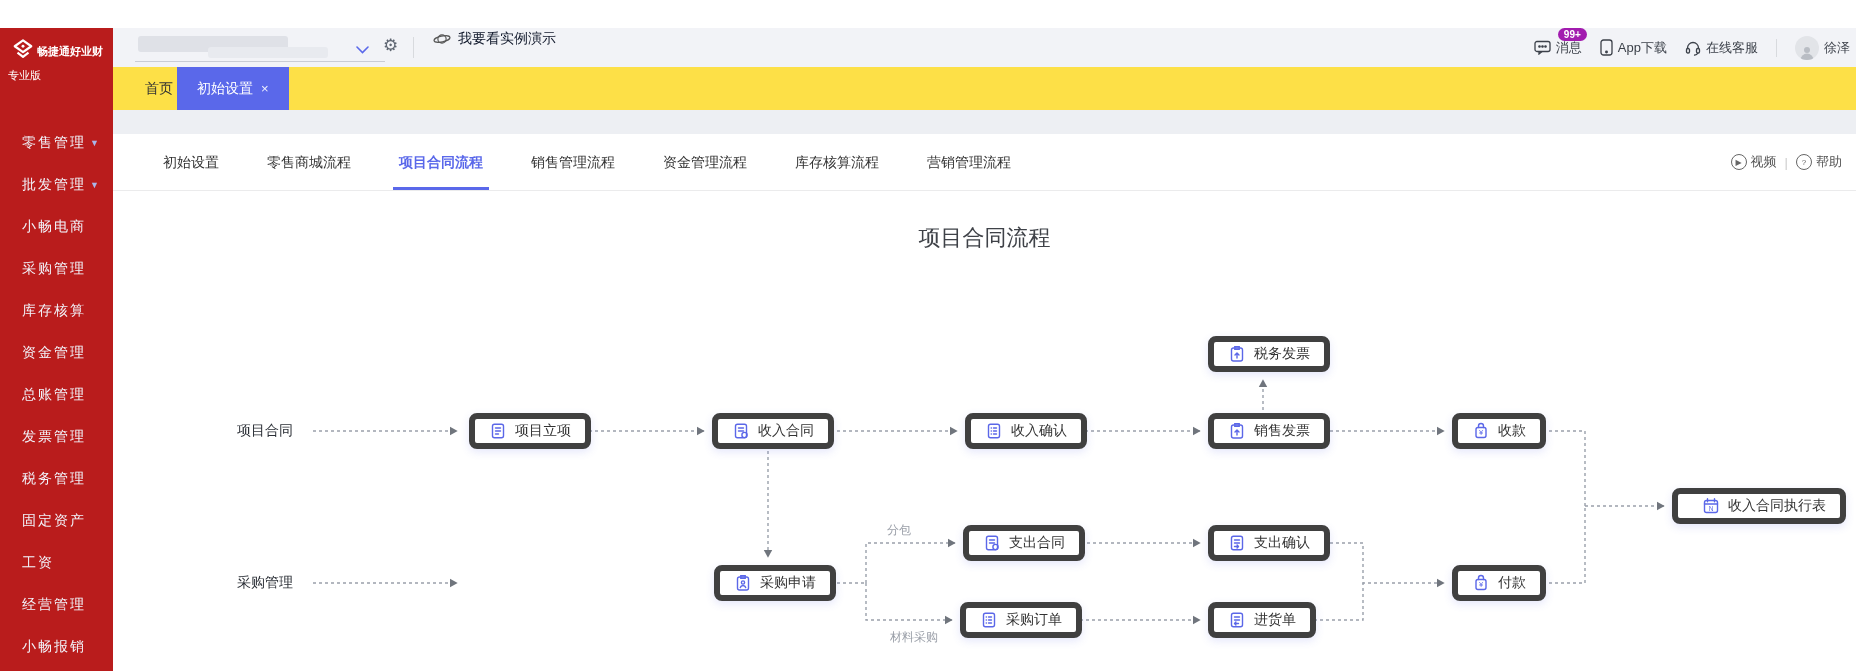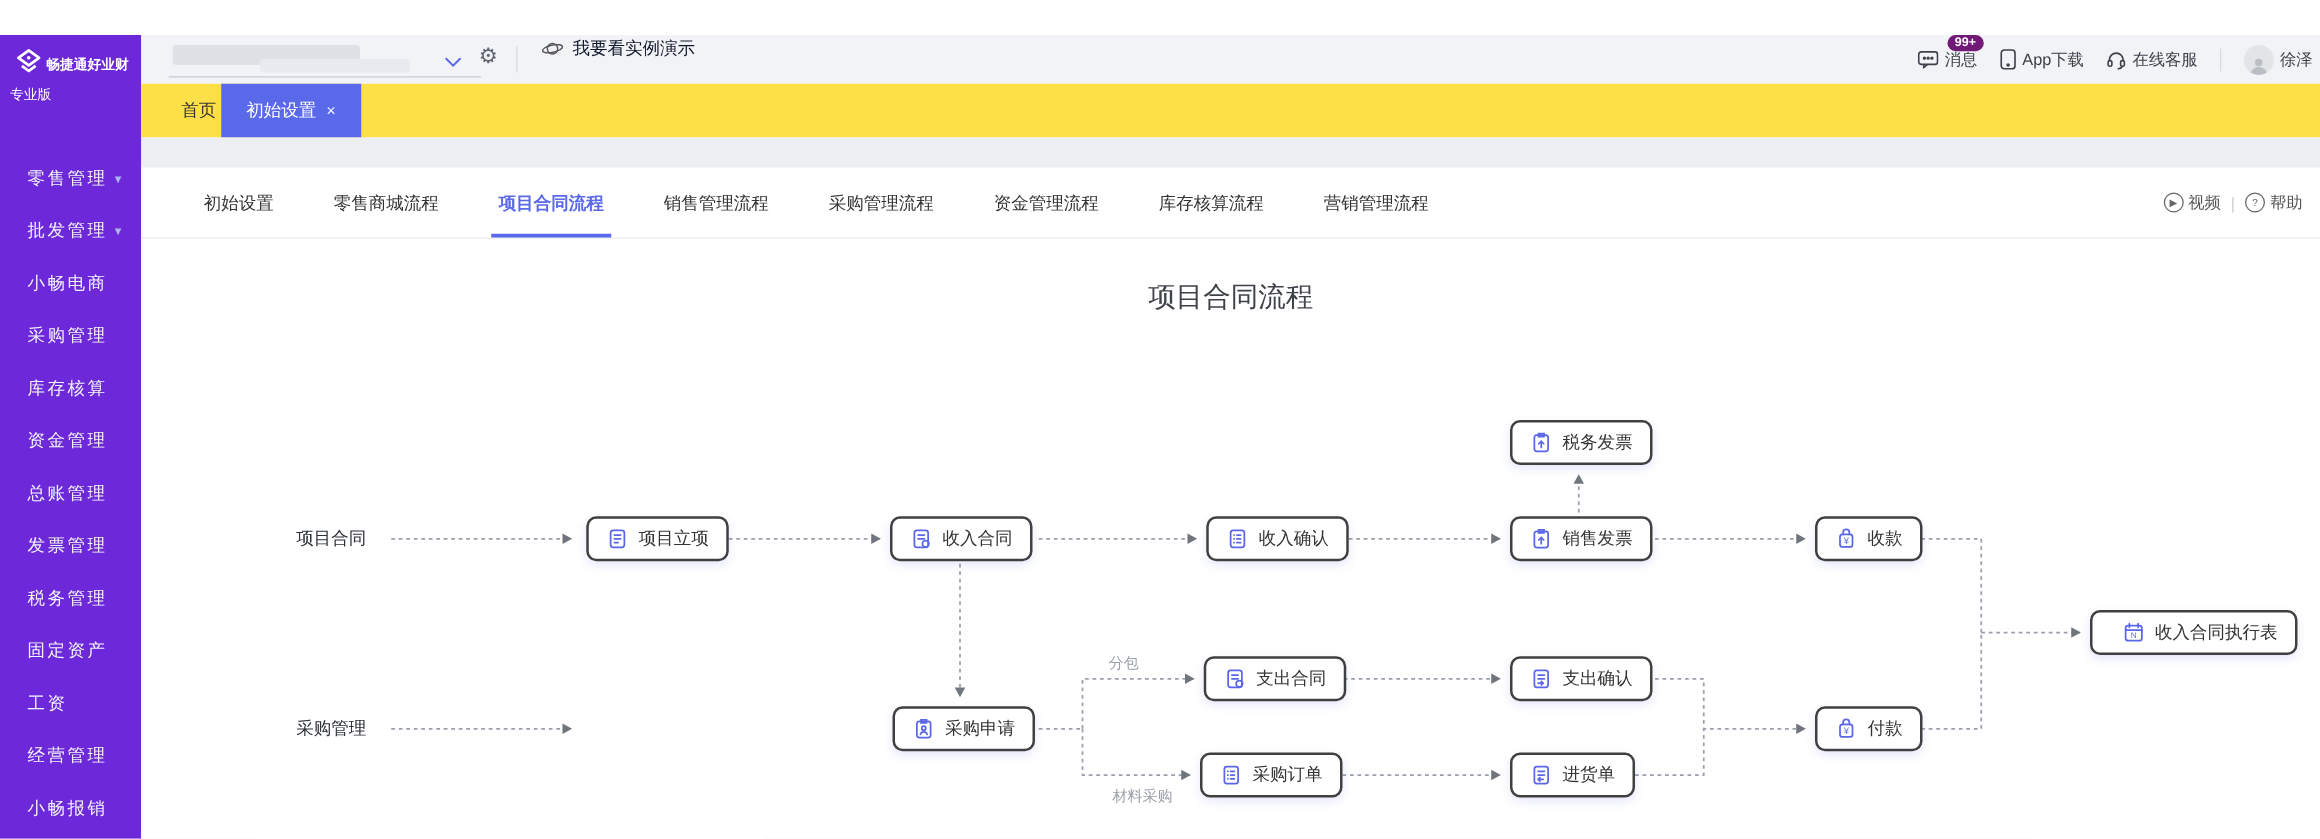--- a/index.html
+++ b/index.html
@@ -1,41 +1,41 @@
 <!DOCTYPE html>
 <html><head>
 <meta charset="utf-8">
 <style>
   html,body{margin:0;padding:0;background:#fff;}
   .app{position:relative;width:1856px;height:671px;overflow:hidden;
        font-family:"Liberation Sans","DejaVu Sans",sans-serif;color:#333;font-size:14px;}
   
   .topstrip{position:absolute;left:0;top:0;width:100%;height:28px;background:#fff;}
   
-  .sidebar{position:absolute;left:0;top:28px;width:113px;bottom:0;background:#6d28d9;}
+  .sidebar{position:absolute;left:0;top:28px;width:113px;bottom:0;background:#b91c1c;}
   .logo{position:relative;height:66px;}
   .logo-mark{position:absolute;left:12px;top:10px;}
   .logo-name{position:absolute;left:37px;top:16px;font-size:11px;color:#fff;font-weight:bold;white-space:nowrap;}
   .logo-edition{position:absolute;left:8px;top:40px;font-size:11px;color:#fff;}
   .menu{position:absolute;left:0;top:94px;right:0;}
   .mitem{height:42px;display:flex;align-items:center;padding-left:22px;color:#f2f4fb;
          font-size:14px;letter-spacing:2px;cursor:pointer;white-space:nowrap;}
   .caret{margin-left:4px;font-size:9px;color:#aab6e8;letter-spacing:0;}
   
   .header{position:absolute;left:113px;top:28px;right:0;height:39px;background:#f2f3f7;}
   .blur1{position:absolute;left:25px;top:8px;width:150px;height:16px;background:#dfe1e7;border-radius:3px;}
   .blur2{position:absolute;left:95px;top:19px;width:120px;height:11px;background:#e8eaef;border-radius:3px;}
   .inputline{position:absolute;left:22px;top:33px;width:250px;border-bottom:1px solid #c9ccd4;}
   .chev{position:absolute;left:243px;top:13px;}
   .gear{position:absolute;left:270px;top:7px;font-size:17px;color:#5f6672;cursor:pointer;}
   .hdivider{position:absolute;left:300px;top:9px;height:21px;border-left:1px solid #d8dade;}
   .demo{position:absolute;left:320px;top:2px;display:flex;align-items:center;gap:7px;color:#0f172a;cursor:pointer;font-size:14px;}
   .hright{position:absolute;right:6px;top:0;height:39px;display:flex;align-items:center;gap:18px;}
   .hitem{display:flex;align-items:center;gap:5px;color:#3c414a;font-size:13px;cursor:pointer;position:relative;}
-  .badge{position:absolute;top:-11px;left:24px;background:#701a75;color:#fff;font-size:10px;
+  .badge{position:absolute;top:-11px;left:24px;background:#a21caf;color:#fff;font-size:10px;
          padding:1px 6px;border-radius:8px;font-weight:bold;white-space:nowrap;}
   .vbar{height:18px;border-left:1px solid #d8dade;}
   .avatar{width:24px;height:24px;border-radius:50%;background:#e2e4e8;display:flex;align-items:flex-end;justify-content:center;overflow:hidden;}
   .uname{white-space:nowrap;}
   
   .tabstrip{position:absolute;left:113px;top:67px;right:0;height:43px;background:#fde047;}
   .wtab-home{position:absolute;left:8px;top:0;height:43px;display:flex;align-items:center;padding:0 24px;color:#333;cursor:pointer;}
   .wtab-active{position:absolute;left:64px;top:0;height:43px;display:flex;align-items:center;gap:8px;
                padding:0 20px;background:#5a68ea;color:#fff;cursor:pointer;}
   .wtab-close{font-size:13px;opacity:.9;cursor:pointer;}
@@ -48,21 +48,21 @@
   .ntab.active::after{content:"";position:absolute;left:18px;right:18px;bottom:0;height:3px;background:#5a68ea;}
   .navright{position:absolute;right:14px;top:0;height:56px;display:flex;align-items:center;gap:8px;color:#555;font-size:13px;}
   .circ{display:inline-flex;width:14px;height:14px;border:1px solid #666;border-radius:50%;
         align-items:center;justify-content:center;font-size:8px;color:#666;}
   .navright .sep{color:#ccc;}
   .nritem{display:flex;align-items:center;gap:4px;cursor:pointer;}
   
   .flow{position:absolute;left:0;top:57px;right:0;bottom:0;}
   .flow-title{position:absolute;left:0;right:0;top:32px;text-align:center;font-size:22px;color:#3f4248;font-weight:500;}
   .lane{position:absolute;font-size:14px;color:#2b2f36;}
-  .node{position:absolute;height:36px;background:#fff;border:2px solid #404040;border-radius:8px;
+  .node{position:absolute;height:36px;background:#fff;border:6px solid #404040;border-radius:8px;
         box-shadow:0 3px 8px rgba(91,103,232,.16);display:flex;align-items:center;gap:8px;
         padding:0 14px;font-size:14px;color:#333;cursor:pointer;white-space:nowrap;box-sizing:border-box;}
   .node svg{flex:0 0 auto;}
   .elabel{position:absolute;font-size:12px;color:#9a9fa8;}
   .wires{position:absolute;left:0;top:0;}
 </style>
 </head>
 <body>
 
 <div class="app">
@@ -195,21 +195,20 @@
   </div>
 
   <div class="main">
     <div class="panel">
 
       <div class="tabnav">
         <div class="ntab">初始设置</div>
         <div class="ntab">零售商城流程</div>
         <div class="ntab active">项目合同流程</div>
         <div class="ntab">销售管理流程</div>
-        <div class="ntab">采购管理流程</div>
         <div class="ntab">资金管理流程</div>
         <div class="ntab">库存核算流程</div>
         <div class="ntab">营销管理流程</div>
         <div class="navright">
           <span class="nritem">
               <span class="circ">▶</span>
               <span>视频</span>
             </span>
           <span class="sep">|</span>
           <span class="nritem">

